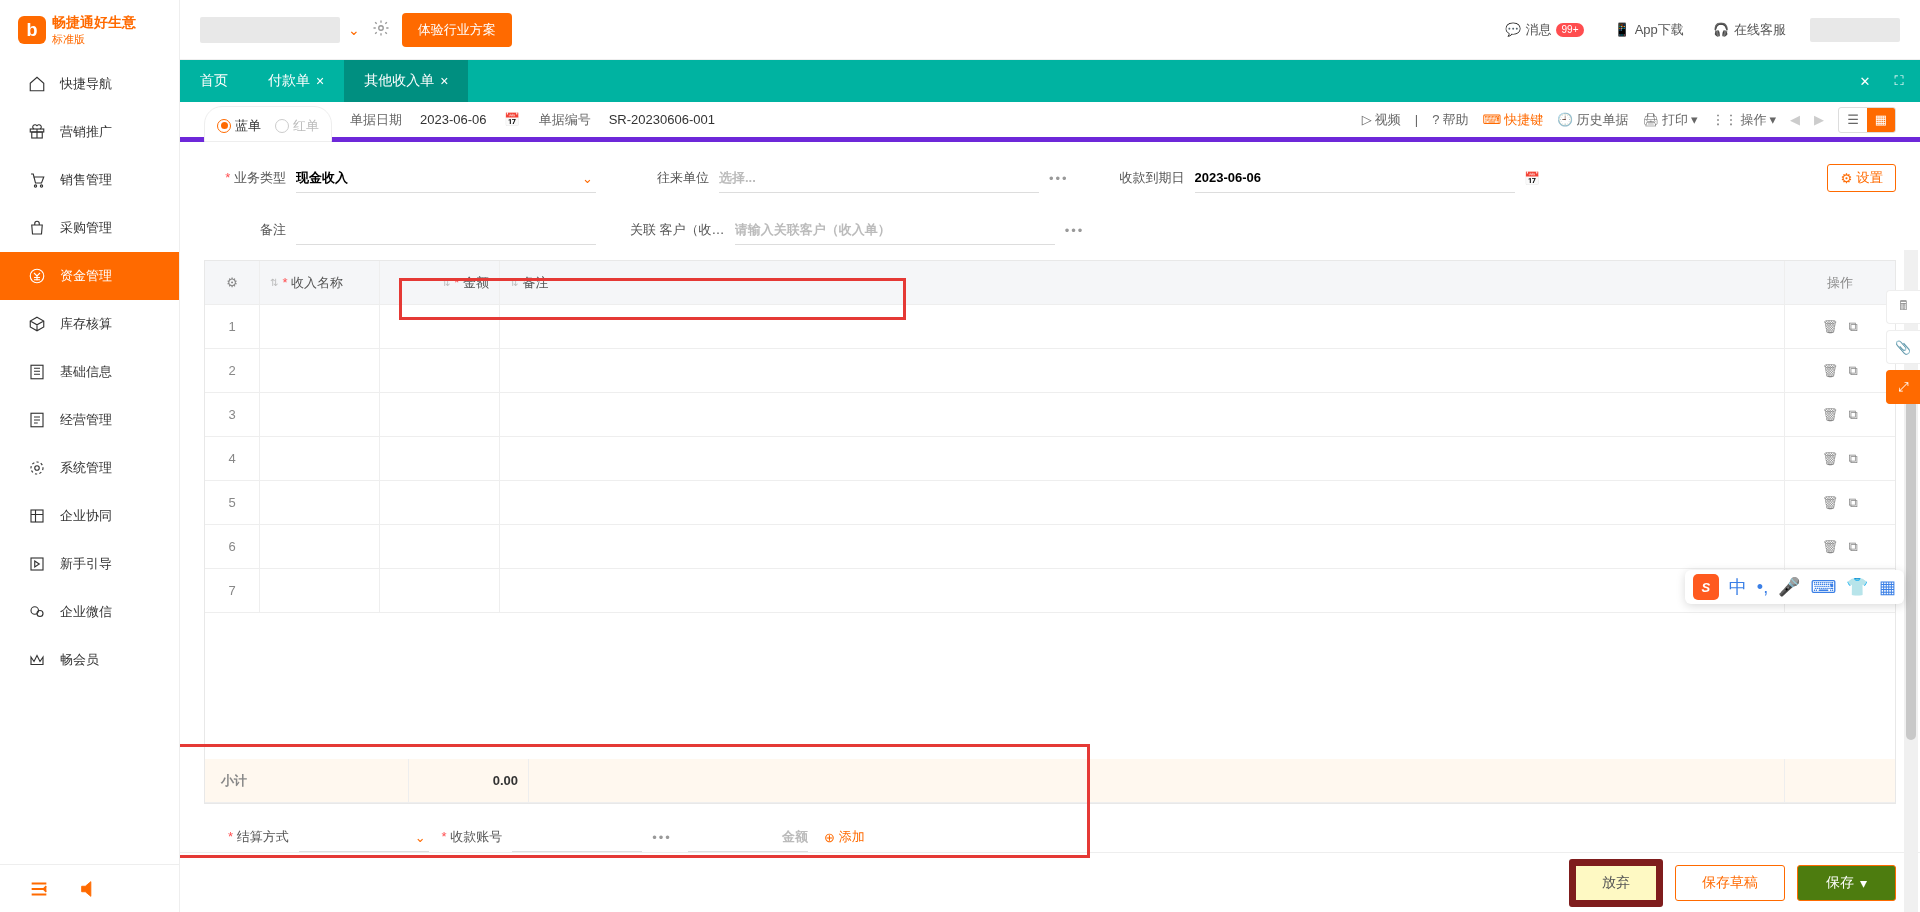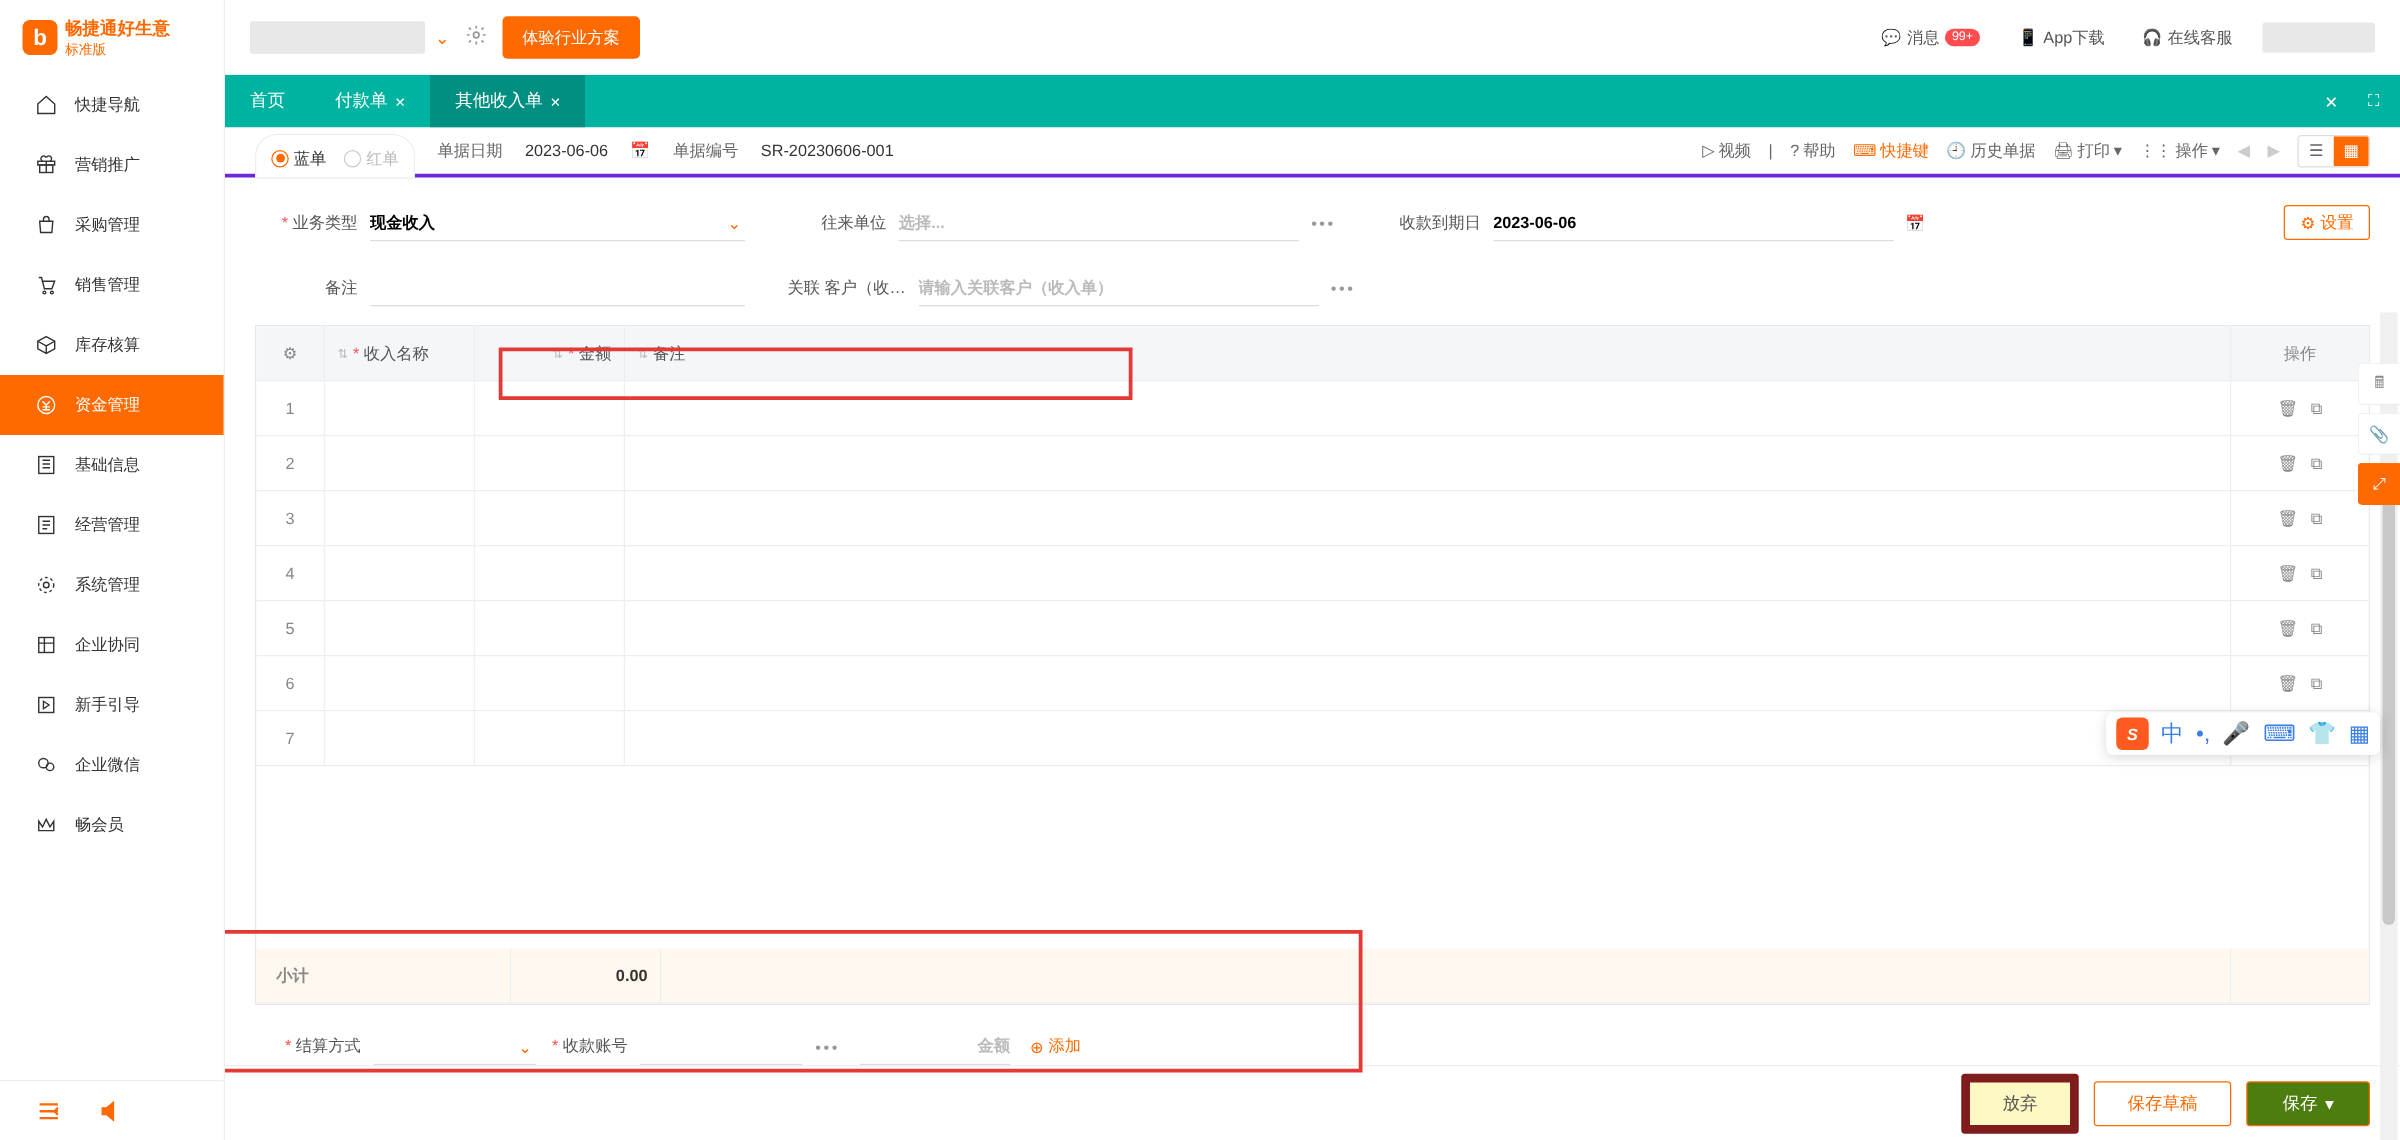--- a/index.html
+++ b/index.html
@@ -37,21 +37,21 @@
 
 .tabs { height:42px; background:#00b3a1; display:flex; align-items:stretch; position:relative; }
 .tab { padding:0 20px; display:flex; align-items:center; color:#fff; cursor:pointer; gap:6px; font-size:14px; }
 .tab.active { background:#008f80; }
 .tab-close { font-size:14px; cursor:pointer; }
 .tabs-right { margin-left:auto; display:flex; align-items:center; padding-right:6px; gap:4px; }
 .tabs-right .ico { width:30px; height:30px; display:flex; align-items:center; justify-content:center; color:#fff; cursor:pointer; }
 
 
 .content { flex:1; background:#fff; margin:0; display:flex; flex-direction:column; position:relative; overflow:hidden; }
-.doc-head { display:flex; align-items:center; height:40px; padding:0 24px; border-bottom:3px solid #6d28d9; gap:18px; font-size:13px; }
+.doc-head { display:flex; align-items:center; height:40px; padding:0 24px; border-bottom:5px solid #6d28d9; gap:18px; font-size:13px; }
 .radio-group { display:flex; gap:14px; align-items:center; background:#fff; border:1px solid #eee; border-radius:18px 18px 0 0; padding:4px 12px 0; height:36px; margin-top:8px; }
 .radio { display:flex; align-items:center; gap:4px; cursor:pointer; }
 .radio-dot { width:14px; height:14px; border-radius:50%; border:1px solid #ccc; display:inline-flex; align-items:center; justify-content:center; }
 .radio.sel .radio-dot { border-color:#ff6a00; }
 .radio.sel .radio-dot::after { content:""; width:7px; height:7px; border-radius:50%; background:#ff6a00; }
 .radio.blue { color:#333; }
 .radio.red { color:#bbb; }
 .doc-head label { color:#666; }
 .val { color:#333; }
 .cal-ico { color:#ff6a00; }
@@ -147,51 +147,51 @@
               <rect x="3" y="8" width="18" height="4"></rect>
               <rect x="5" y="12" width="14" height="8"></rect>
               <path d="M12 8v12M8 8a3 3 0 1 1 4-4M16 8a3 3 0 1 0-4-4"></path>
             </svg>
           </span>
           <span>营销推广</span>
         </div>
       <div class="menu-item">
           <span class="menu-icon">
             <svg viewBox="0 0 24 24">
-              <path d="M5 8h14l-1 12H6zM9 8V6a3 3 0 0 1 6 0v2"></path>
-            </svg>
-          </span>
-          <span>采购管理</span>
-        </div>
-      <div class="menu-item">
-          <span class="menu-icon">
-            <svg viewBox="0 0 24 24">
               <path d="M4 4h3l3 12h8l3-8H7"></path>
               <circle cx="10" cy="20" r="1.5"></circle>
               <circle cx="18" cy="20" r="1.5"></circle>
             </svg>
           </span>
           <span>销售管理</span>
         </div>
       <div class="menu-item">
           <span class="menu-icon">
             <svg viewBox="0 0 24 24">
-              <path d="m12 3 9 5v8l-9 5-9-5V8zM3 8l9 5 9-5M12 13v8"></path>
-            </svg>
-          </span>
-          <span>库存核算</span>
+              <path d="M5 8h14l-1 12H6zM9 8V6a3 3 0 0 1 6 0v2"></path>
+            </svg>
+          </span>
+          <span>采购管理</span>
         </div>
       <div class="menu-item active">
           <span class="menu-icon">
             <svg viewBox="0 0 24 24">
               <circle cx="12" cy="12" r="9"></circle>
               <path d="M8 8l4 4 4-4M12 12v6M8 14h8M8 17h8"></path>
             </svg>
           </span>
           <span>资金管理</span>
+        </div>
+      <div class="menu-item">
+          <span class="menu-icon">
+            <svg viewBox="0 0 24 24">
+              <path d="m12 3 9 5v8l-9 5-9-5V8zM3 8l9 5 9-5M12 13v8"></path>
+            </svg>
+          </span>
+          <span>库存核算</span>
         </div>
       <div class="menu-item">
           <span class="menu-icon">
             <svg viewBox="0 0 24 24">
               <rect x="4" y="3" width="16" height="18"></rect>
               <path d="M8 7h8M8 11h8M8 15h8"></path>
             </svg>
           </span>
           <span>基础信息</span>
         </div>

